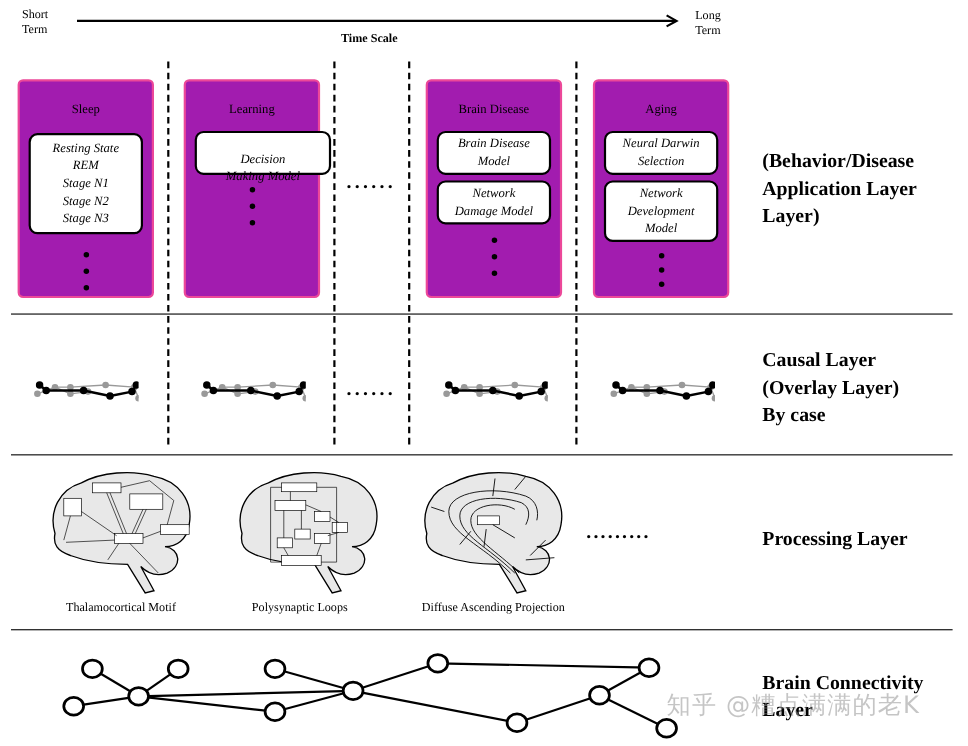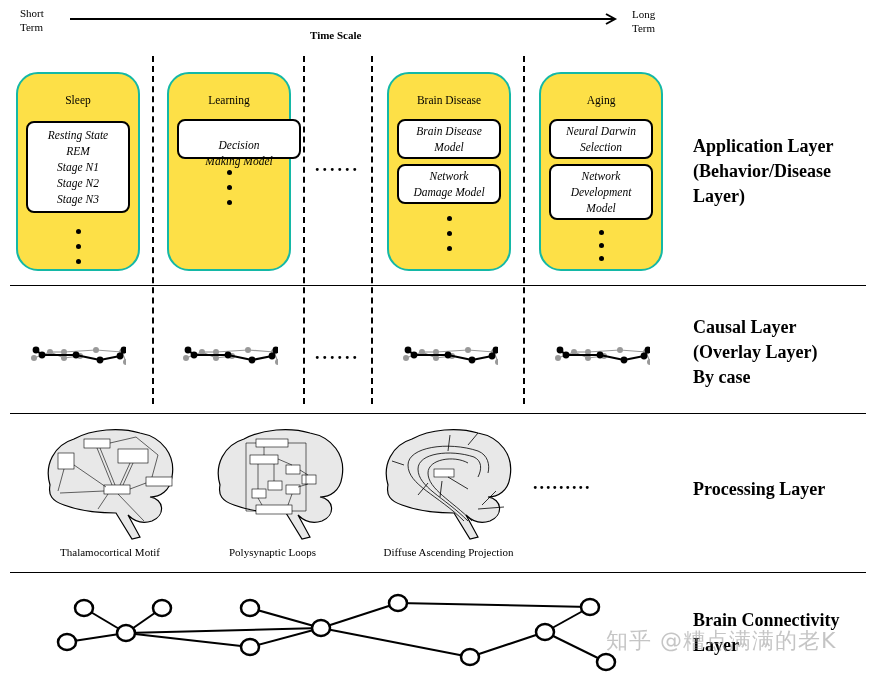--- a/index.html
+++ b/index.html
@@ -2,21 +2,21 @@
 <html><head>
 <meta charset="utf-8">
 <style>
   html, body { margin:0; padding:0; background:#ffffff; }
   body { width:880px; height:678px; position:relative; overflow:hidden;
          font-family:"Liberation Serif","DejaVu Serif",serif; color:#000; }
   .abs { position:absolute; }
   .ts-label { font-size:11px; line-height:14px; }
   .rule { position:absolute; height:1px; background:#000; left:10px; width:856px; }
   .vdash { position:absolute; width:0; border-left:2px dashed #000; }
-  .card { position:absolute; border:2px solid #14b8a6; border-radius:22px; background:#fde047; box-sizing:border-box; }
+  .card { position:absolute; border:2px solid #ec4899; border-radius:5px; background:#a21caf; box-sizing:border-box; }
   .card-title { position:absolute; left:0; right:0; text-align:center; font-size:11.5px; }
   .inner { position:absolute; border:2px solid #000; border-radius:8px; box-sizing:border-box;
            text-align:center; font-size:11.5px; line-height:16px; background:#fff;font-style:italic; }
   .vdots { position:absolute; width:5px; text-align:center; }
   .vdots span { display:block; width:5px; height:5px; border-radius:50%; background:#000; margin-bottom:10px; }
   .hdots { position:absolute; letter-spacing:3px; font-weight:bold; font-size:18px; line-height:10px; }
   .layer-label { position:absolute; left:693px; font-weight:bold; font-size:18px; line-height:25px; }
   .caption { position:absolute; font-size:11px; text-align:center; }
   .watermark { position:absolute; left:606px; top:626px; font-family:"DejaVu Sans",sans-serif;
                font-size:22px; color:rgba(150,150,150,0.55); letter-spacing:1px; white-space:nowrap; }
@@ -103,22 +103,22 @@
     <div>Model</div>
   </div>
   <div class="vdots" style="left:58px;top:156px;">
       <span style="margin-bottom:8px"></span>
       <span style="margin-bottom:8px"></span>
       <span></span>
     </div>
 </div>
 
 <div class="layer-label" style="top:134px;">
+  <div>(Behavior/Disease</div>
   <div>Application Layer</div>
-  <div>(Behavior/Disease</div>
   <div>Layer)</div>
 </div>
 
 <div class="rule" style="top:285px;"></div>
 
 <svg class="abs" style="left:26px;top:340px;" width="100" height="30">
   <g class="glyph">
       <line x1="8" y1="18" x2="24" y2="12" stroke="#999999" stroke-width="1.2"></line>
       <line x1="24" y1="12" x2="38" y2="12" stroke="#999999" stroke-width="1.2"></line>
       <line x1="38" y1="12" x2="70" y2="10" stroke="#999999" stroke-width="1.2"></line>

